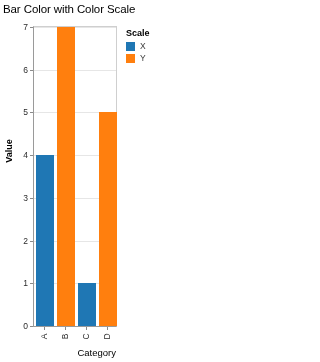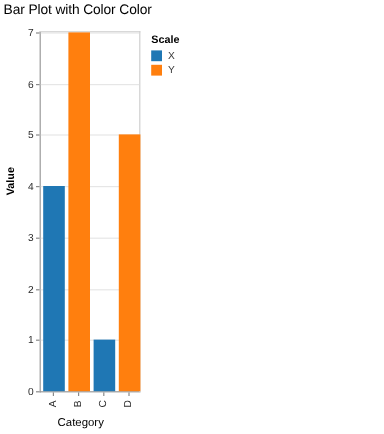--- a/index.html
+++ b/index.html
@@ -119,24 +119,24 @@
     width: 16px;
     text-align: center;
     font-size: 8.5px;
     line-height: 9px;
     color: #2b2b2b;
     transform: rotate(-90deg);
     transform-origin: center center;
   }
   #x-axis-title {
     position: absolute;
-    left: 48px;
+    left: 32px;
     top: 347px;
     width: 84px;
-    text-align: left;
+    text-align: right;
     font-size: 9.5px;
     color: #000000;
   }
 
   
   #legend {
     position: absolute;
     left: 126px;
     top: 28px;
     width: 45px;
@@ -162,21 +162,21 @@
     font-size: 8.5px;
     line-height: 9px;
     color: #3a3a3a;
     margin-left: 5px;
     white-space: nowrap;
   }
 </style>
 </head>
 <body>
 
-<div id="chart-title">Bar Plot with Color Color</div>
+<div id="chart-title">Bar Color with Color Scale</div>
 
 <div id="plot-panel">
   <div id="gridlines">
       <div class="gridline" style="top: 256.286px; background: rgb(230, 230, 230);"></div>
       <div class="gridline" style="top: 213.571px; background: rgb(230, 230, 230);"></div>
       <div class="gridline" style="top: 170.857px; background: rgb(230, 230, 230);"></div>
       <div class="gridline" style="top: 128.143px; background: rgb(230, 230, 230);"></div>
       <div class="gridline" style="top: 85.4286px; background: rgb(230, 230, 230);"></div>
       <div class="gridline" style="top: 42.7143px; background: rgb(230, 230, 230);"></div>
       <div class="gridline" style="top: 0px; background: rgb(230, 230, 230);"></div>

